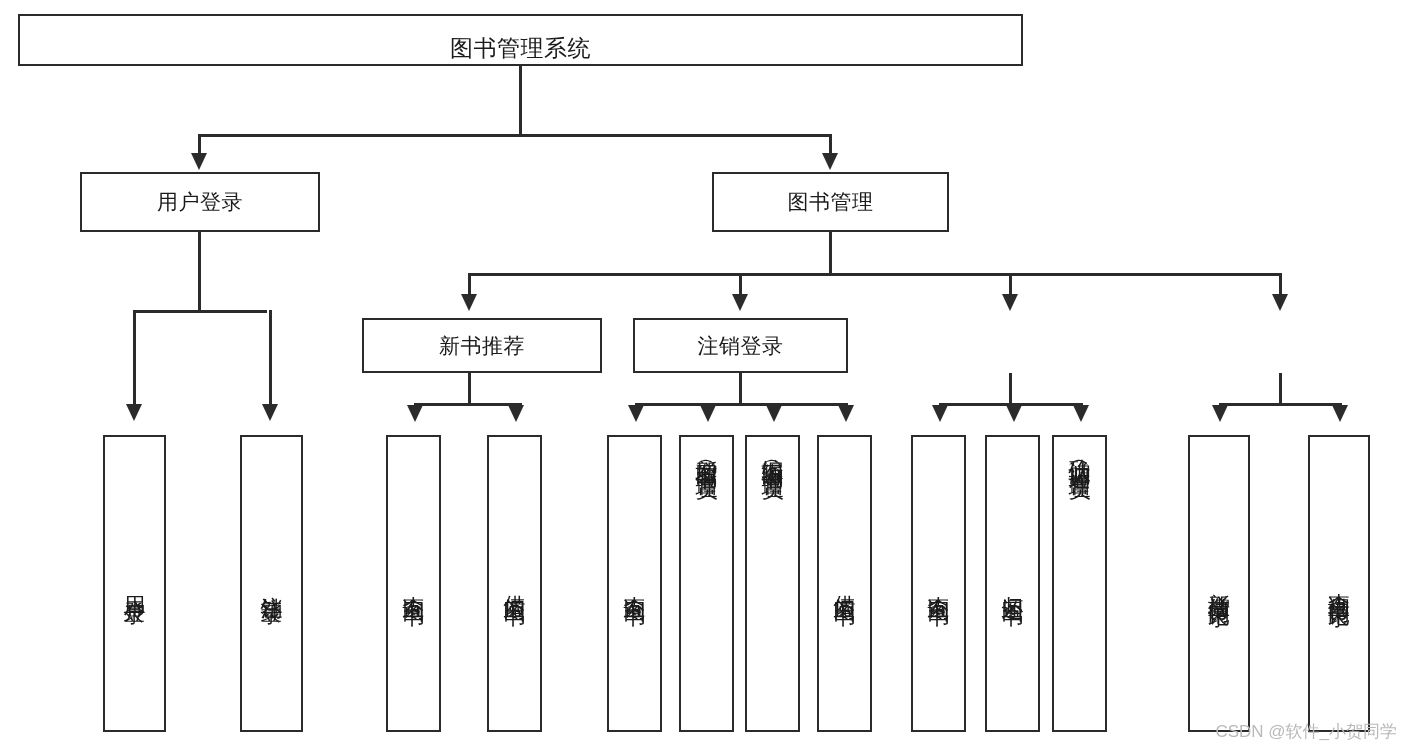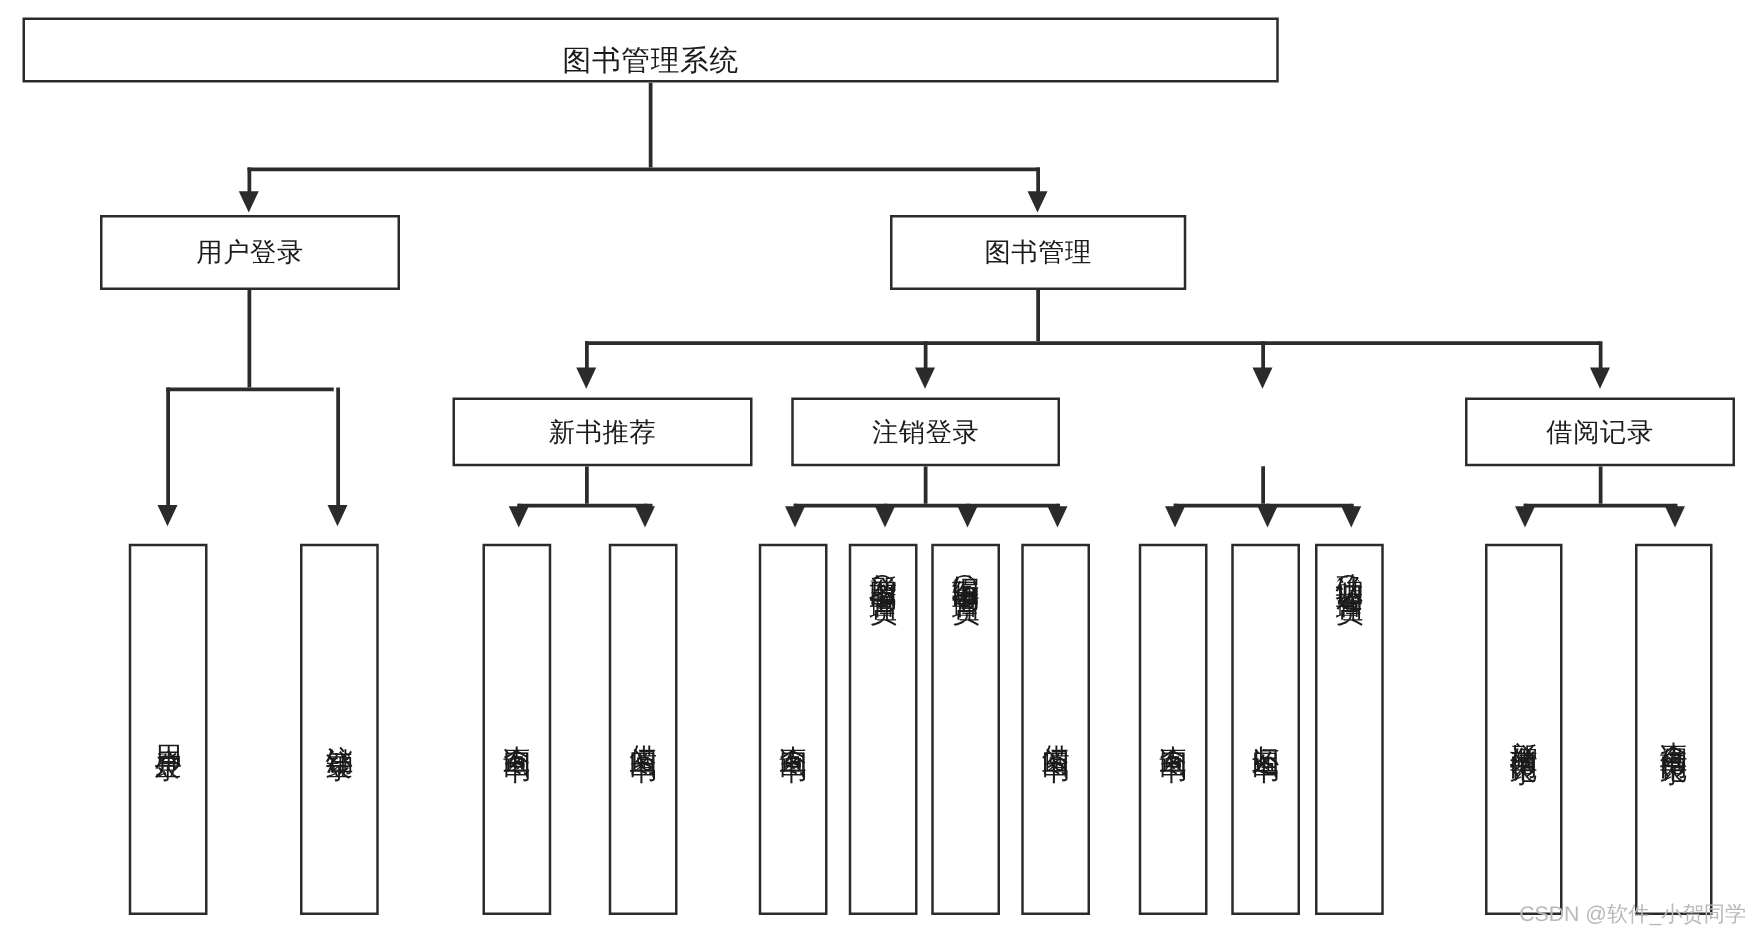--- a/index.html
+++ b/index.html
@@ -162,23 +162,20 @@
   <div class="node lvl2" style="left:712px; top:172px; width:237px; height:60px;">
     <span>图书管理</span>
   </div>
 
   <div class="node lvl3" style="left:362px; top:318px; width:240px; height:55px;">
     <span>新书推荐</span>
   </div>
   <div class="node lvl3" style="left:633px; top:318px; width:215px; height:55px;">
     <span>注销登录</span>
   </div>
-  <div class="node lvl3" style="left:1172px; top:318px; width:216px; height:55px;">
-    <span>借阅记录</span>
-  </div>
 
   <div class="node leaf centered" style="left:103px; top:435px; width:63px; height:297px;">
     <span class="vtext">用户登录</span>
   </div>
   <div class="node leaf centered" style="left:240px; top:435px; width:63px; height:297px;">
     <span class="vtext">注销登录</span>
   </div>
 
   <div class="node leaf centered" style="left:386px; top:435px; width:55px; height:297px;">
     <span class="vtext">查询图书</span>

